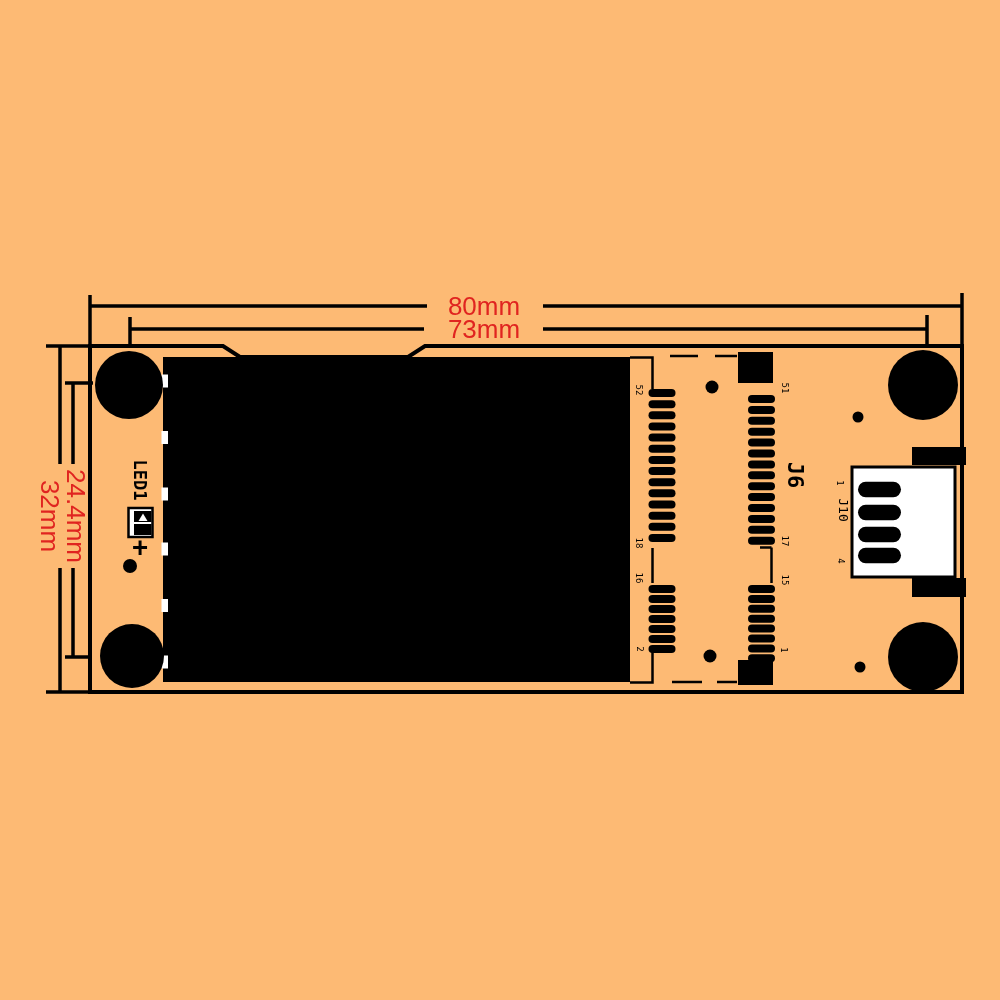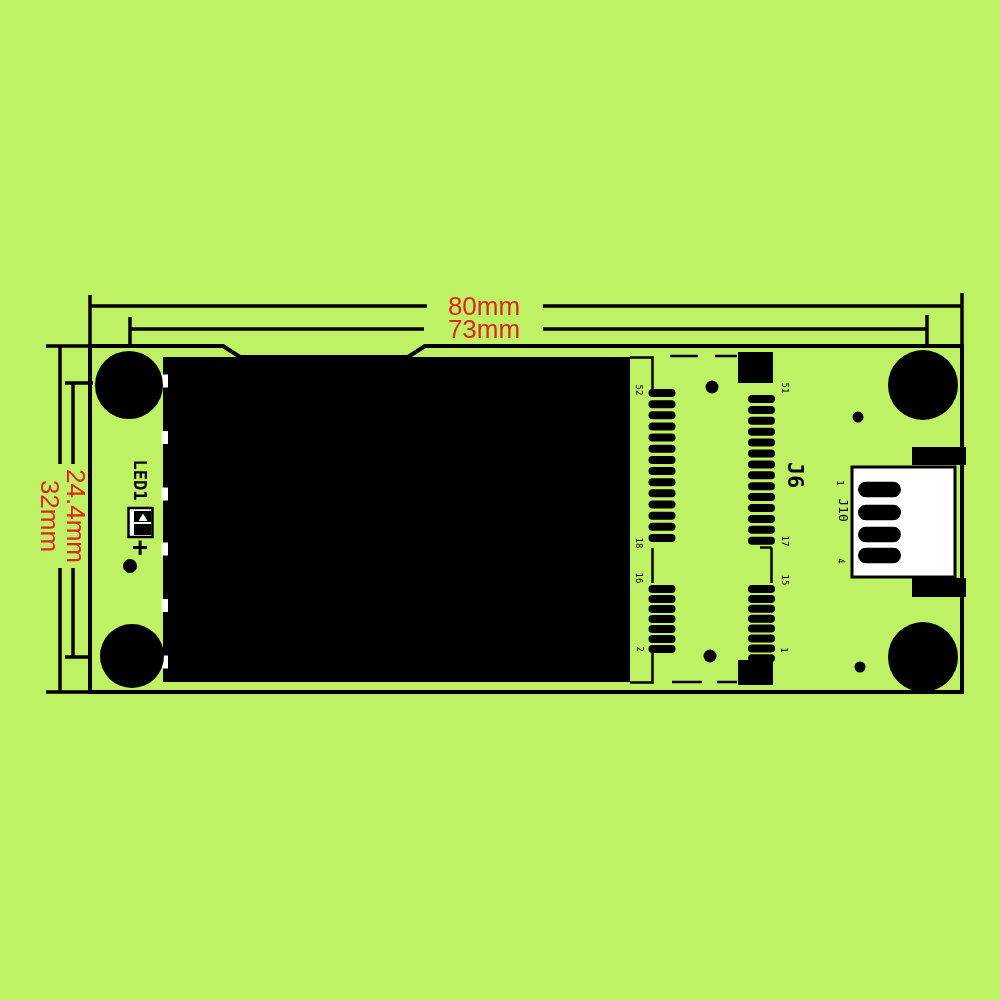--- a/index.html
+++ b/index.html
@@ -1,16 +1,16 @@
 <!DOCTYPE html>
 <html><head>
 <meta charset="utf-8">
 <style>
   html,body{margin:0;padding:0;background:#fff;}
-  .canvas{position:relative;width:1000px;height:1000px;background:#bef264;overflow:hidden;
+  .canvas{position:relative;width:1000px;height:1000px;background:#fdba74;overflow:hidden;
           font-family:"Liberation Sans", sans-serif;}
   svg{position:absolute;left:0;top:0;}
   text{user-select:none;}
   .dim-text{font-family:"Liberation Sans", sans-serif;font-size:26px;}
   .silk{font-family:"DejaVu Sans Mono", monospace;fill:#000;}
   .silk-big{font-size:22px;font-weight:bold;}
   .silk-med{font-size:17px;font-weight:bold;}
   .silk-small{font-size:13px;}
   .silk-tiny{font-size:9px;}
   .plus{font-size:26px;font-weight:bold;font-family:"DejaVu Sans Mono", monospace;fill:#000;}

